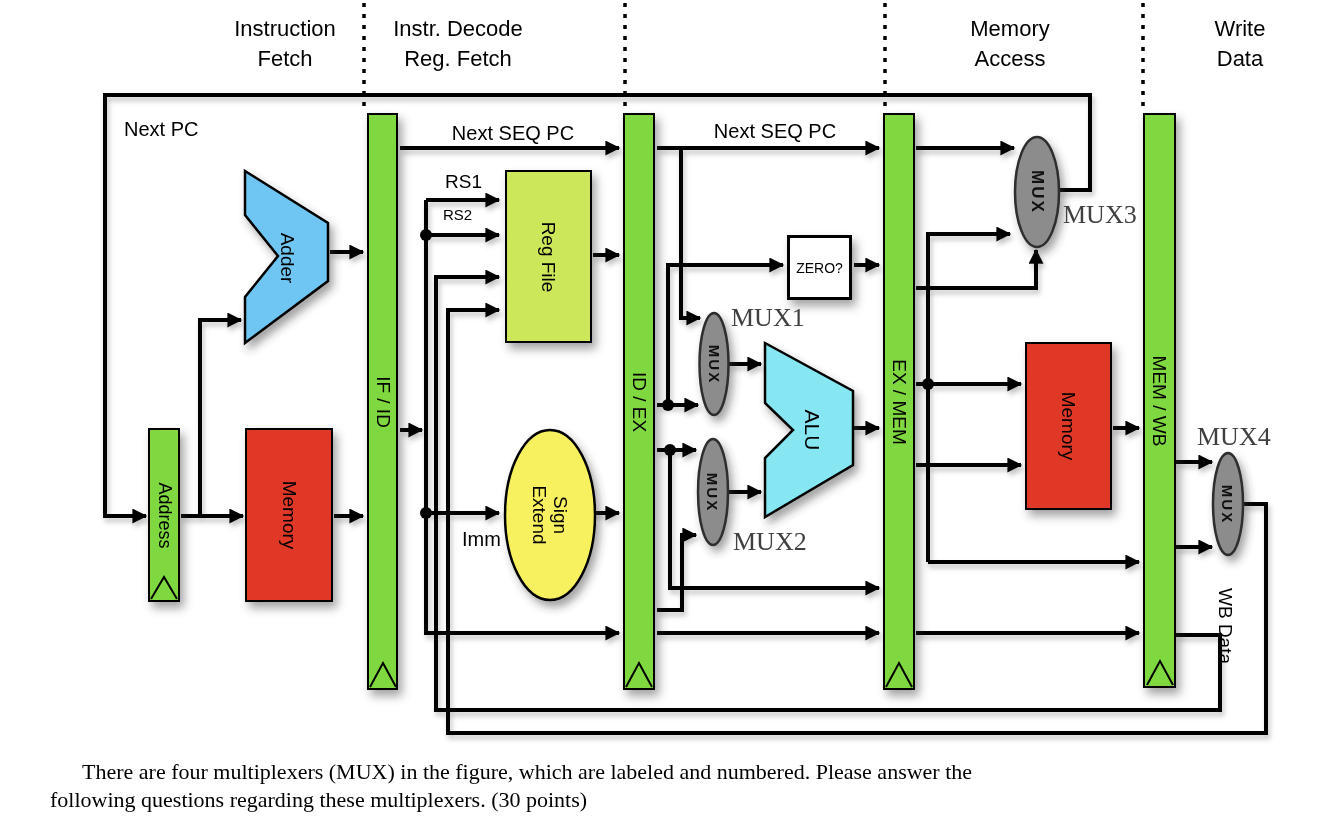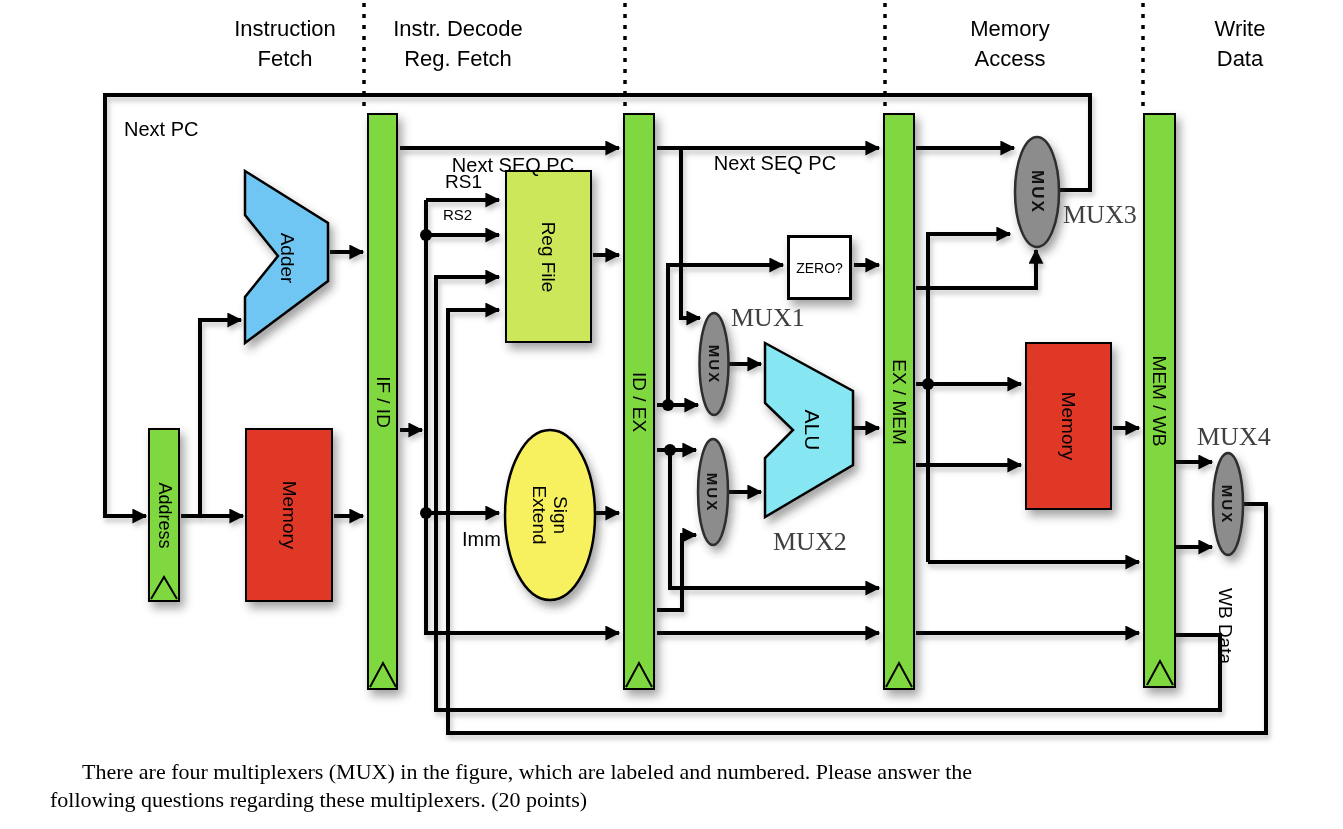--- a/index.html
+++ b/index.html
@@ -3,21 +3,21 @@
 <meta charset="utf-8">
 <style>
   html,body{margin:0;padding:0;background:#fff;}
   #root{position:relative;width:1343px;height:829px;background:#ffffff;overflow:hidden;
         font-family:"Liberation Sans",sans-serif;}
   svg.layer{position:absolute;left:0;top:0;z-index:1;}
   .hdr{position:absolute;transform:translateX(-50%);text-align:center;z-index:3;
        font:22px/30px "Liberation Sans",sans-serif;color:#000;white-space:nowrap;}
   .wl{position:absolute;font:20px "Liberation Sans",sans-serif;color:#000;
       white-space:nowrap;z-index:3;}
-  .wl.ctr{transform:translateX(-50%);margin-top:32px;}
+  .wl.ctr{transform:translateX(-50%);}
   .bar{position:absolute;background:#7fd83f;border:2px solid #000;z-index:2;
        box-shadow:4px 6px 9px rgba(50,50,50,.45);}
   .fill{position:absolute;left:0;top:0;right:0;bottom:0;display:flex;
         align-items:center;justify-content:center;}
   .rot{transform:rotate(90deg);white-space:nowrap;font:19px "Liberation Sans",sans-serif;
        color:#000;text-align:center;}
   .rot2{transform:rotate(90deg);font:19px/21px "Liberation Sans",sans-serif;color:#000;
         text-align:center;white-space:nowrap;}
   .box{position:absolute;border:2px solid #000;z-index:2;
        box-shadow:4px 6px 9px rgba(50,50,50,.45);}
@@ -254,30 +254,30 @@
     <span class="muxtxt">MUX</span>
   </div>
   <div class="shapelab" style="left:1015px;top:138px;width:44px;height:108px;">
     <span class="muxtxt" style="font-size:17px">MUX</span>
   </div>
   <div class="shapelab" style="left:1213px;top:454px;width:30px;height:100px;">
     <span class="muxtxt">MUX</span>
   </div>
 
   <div class="muxlab" style="left:731px;top:303px;text-align:center;">MUX1</div>
-  <div class="muxlab" style="left:733px;top:527px;margin-left:40px;">MUX2</div>
+  <div class="muxlab" style="left:733px;top:527px;">MUX2</div>
   <div class="muxlab" style="left:1063px;top:200px;">MUX3</div>
   <div class="muxlab" style="left:1197px;top:422px;">MUX4</div>
 
   <div class="wl" style="left:124px;top:118px;">Next PC</div>
   <div class="wl ctr" style="left:513px;top:122px;">Next SEQ PC</div>
   <div class="wl ctr" style="left:775px;top:120px;">Next SEQ PC</div>
   <div class="wl" style="left:445px;top:171px;font-size:19px;">RS1</div>
   <div class="wl" style="left:443px;top:206px;font-size:15px;">RS2</div>
   <div class="wl" style="left:462px;top:528px;">Imm</div>
   <div class="wl" style="left:1236px;top:588px;transform:rotate(90deg);transform-origin:left top;font-size:19px;">WB Data</div>
 
   <div class="caption">
     <div class="l1">There are four multiplexers (MUX) in the figure, which are labeled and numbered.  Please answer the</div>
-    <div class="l2">following questions regarding these multiplexers. (20 points)</div>
+    <div class="l2">following questions regarding these multiplexers. (30 points)</div>
   </div>
 
 </div>
 
 </body></html>

